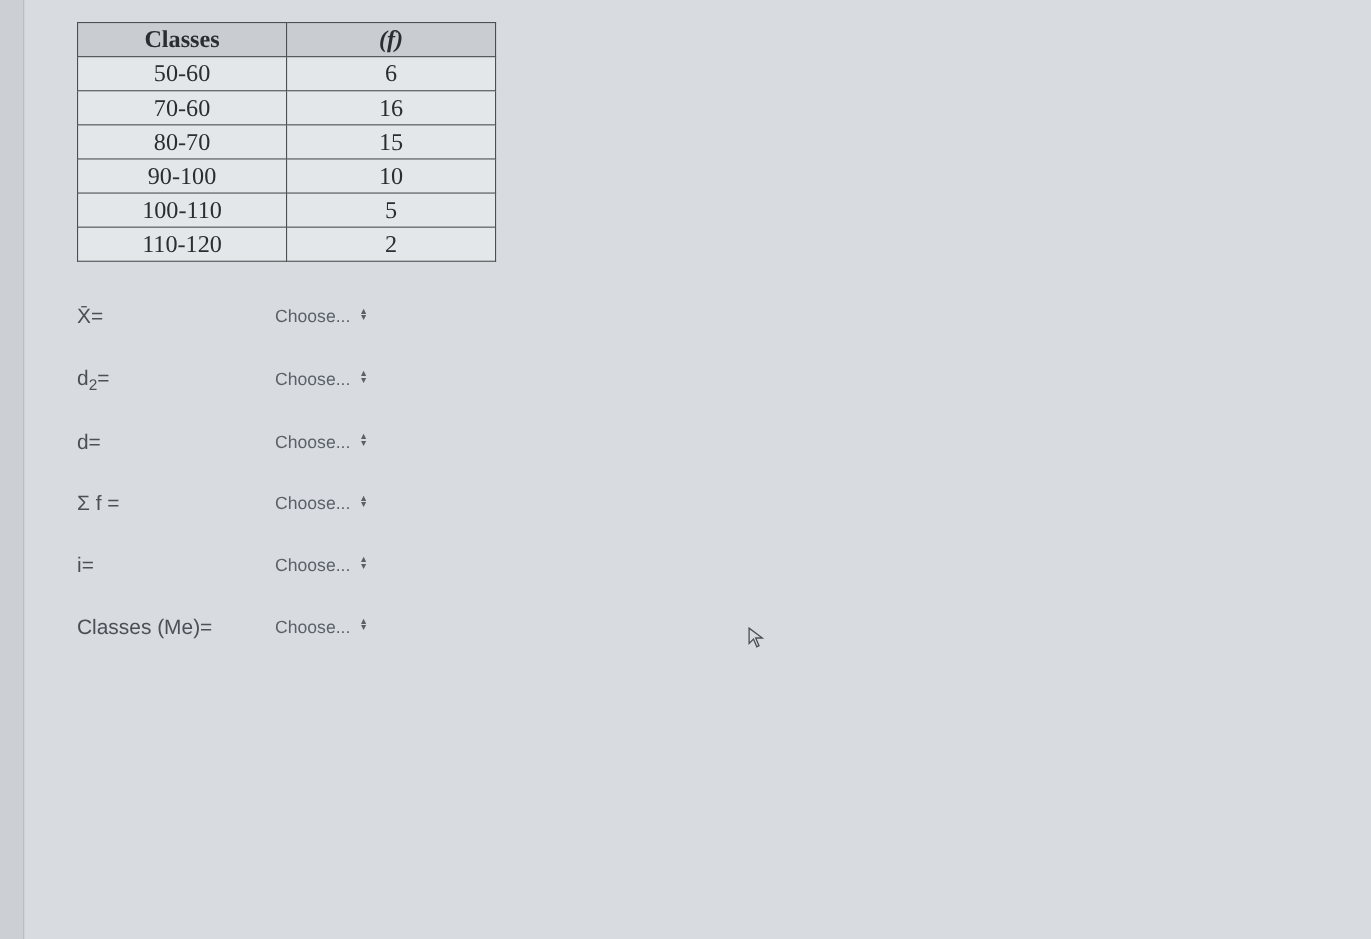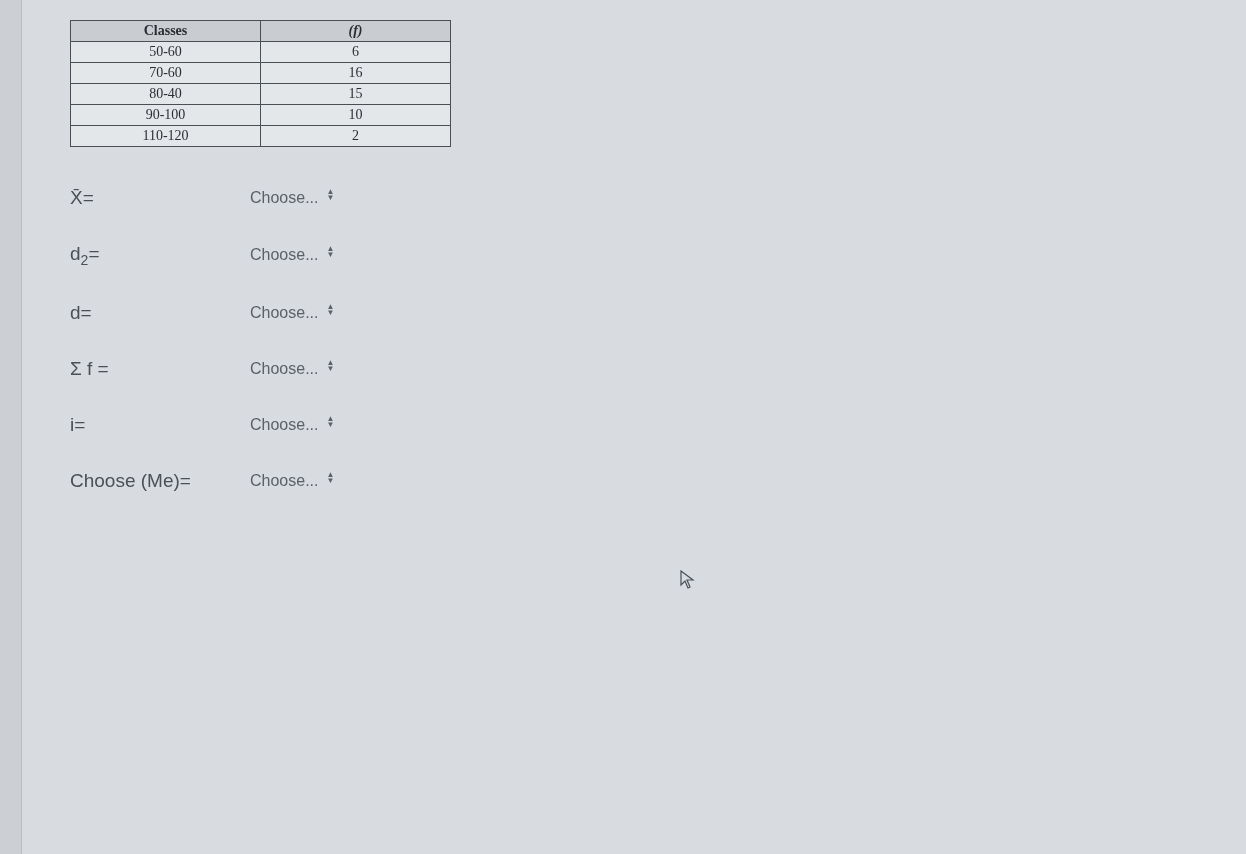--- a/index.html
+++ b/index.html
@@ -38,21 +38,21 @@
       border-collapse: collapse;
       background: #e4e7ea;
       margin-bottom: 40px;
     }
     .freq-table th,
     .freq-table td {
       border: 1.5px solid #4a4f54;
       padding: 2px 14px;
       text-align: center;
       font-family: 'Times New Roman', Times, serif;
-      font-size: 14px;
+      font-size: 22px;
       color: #2a2e33;
     }
     .freq-table th {
       background: #c9cdd1;
       font-weight: bold;
     }
     .freq-table .col-classes {
       width: 190px;
     }
     .freq-table .col-f {
@@ -120,28 +120,32 @@
     <tbody>
       <tr>
         <td>50-60</td>
         <td>6</td>
       </tr>
       <tr>
         <td>70-60</td>
         <td>16</td>
       </tr>
       <tr>
-        <td>80-40</td>
+        <td>80-70</td>
         <td>15</td>
       </tr>
       <tr>
         <td>90-100</td>
         <td>10</td>
       </tr>
       <tr>
+        <td>100-110</td>
+        <td>5</td>
+      </tr>
+      <tr>
         <td>110-120</td>
         <td>2</td>
       </tr>
     </tbody>
   </table>
 
   <div class="answer-rows">
 
     <div class="answer-row">
       <div class="answer-label">X̄=</div>
@@ -194,21 +198,21 @@
       <div class="choose-select">
         <span>Choose...</span>
         <span class="updown">
           <span>▲</span>
             <span>▼</span>
         </span>
       </div>
     </div>
 
     <div class="answer-row">
-      <div class="answer-label">Choose (Me)=</div>
+      <div class="answer-label">Classes (Me)=</div>
       <div class="choose-select">
         <span>Choose...</span>
         <span class="updown">
           <span>▲</span>
             <span>▼</span>
         </span>
       </div>
     </div>
 
   </div>

